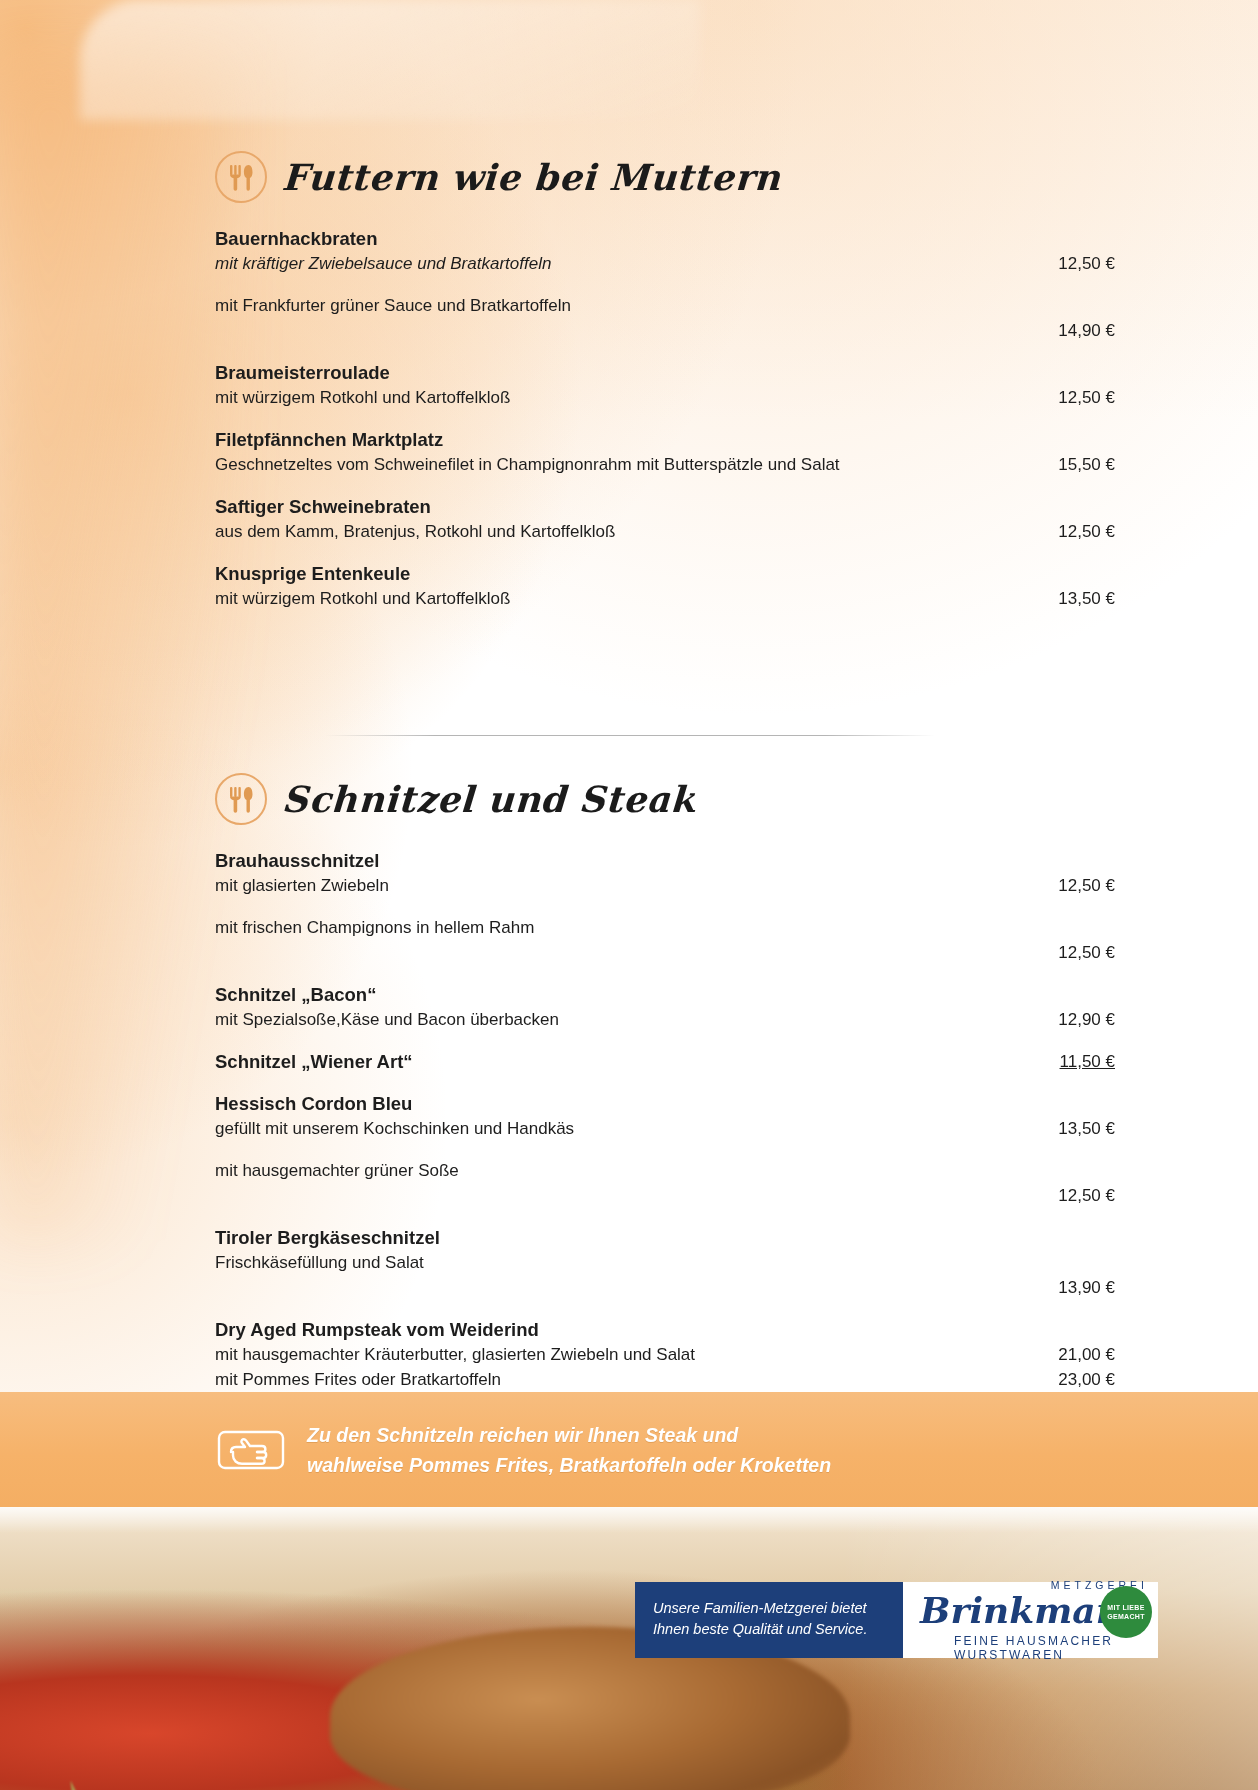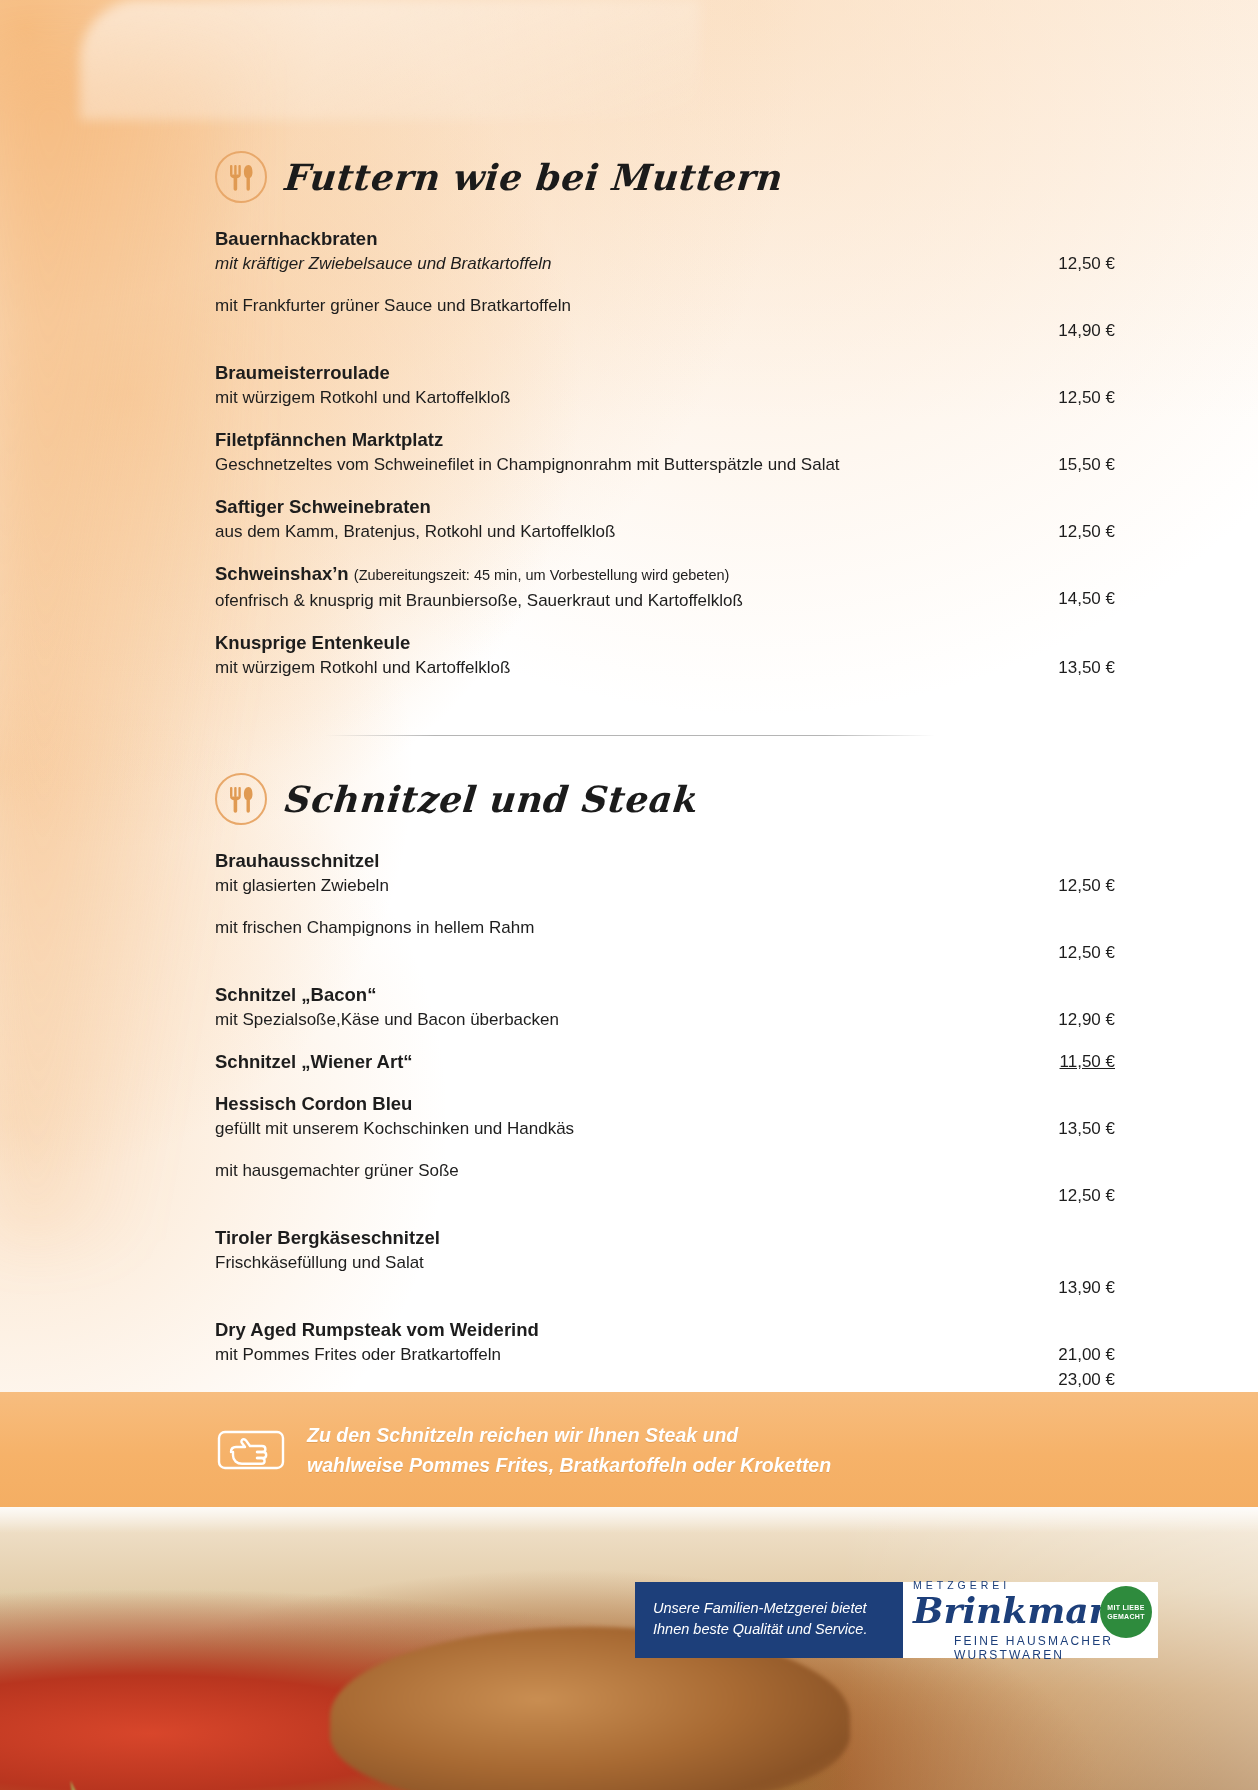--- a/index.html
+++ b/index.html
@@ -230,21 +230,21 @@
     padding: 16px 18px 16px 18px;
     width: 268px;
     box-sizing: border-box;
   }
   .brand-white {
     background: #ffffff;
     width: 255px;
     position: relative;
     display: flex;
     flex-direction: column;
-    align-items: flex-start;
+    align-items: flex-end;
     justify-content: center;
     box-sizing: border-box;
     padding: 6px 10px;
   }
   .brand-metzgerei {
     font-size: 10.5px;
     letter-spacing: 4px;
     color: #1d3f7a;
     text-transform: uppercase;
   }
@@ -357,32 +357,20 @@
     <div class="item">
       <div class="item-texts">
         <div class="item-name">Saftiger Schweinebraten</div>
         <div class="item-desc">aus dem Kamm, Bratenjus, Rotkohl und Kartoffelkloß</div>
       </div>
       <div class="item-prices">
         <span class="price-line">12,50 €</span>
       </div>
     </div>
 
-    <div class="item">
-      <div class="item-texts">
-        <div class="item-name">
-          <span>Schweinshax’n</span>
-          <span class="note">(Zubereitungszeit: 45 min, um Vorbestellung wird gebeten)</span>
-        </div>
-        <div class="item-desc">ofenfrisch &amp; knusprig mit Braunbiersoße, Sauerkraut und Kartoffelkloß</div>
-      </div>
-      <div class="item-prices">
-        <span class="price-line">14,50 €</span>
-      </div>
-    </div>
 
     <div class="item">
       <div class="item-texts">
         <div class="item-name">Knusprige Entenkeule</div>
         <div class="item-desc">mit würzigem Rotkohl und Kartoffelkloß</div>
       </div>
       <div class="item-prices">
         <span class="price-line">13,50 €</span>
       </div>
     </div>
@@ -469,20 +457,21 @@
         <div class="item-desc">Frischkäsefüllung und Salat</div>
       </div>
       <div class="item-prices" style="padding-top:50px;">
         <span class="price-line">13,90 €</span>
       </div>
     </div>
 
     <div class="item">
       <div class="item-texts">
         <div class="item-name">Dry Aged Rumpsteak vom Weiderind</div>
+        <div class="item-desc">mit hausgemachter Kräuterbutter, glasierten Zwiebeln und Salat</div>
         <div class="item-desc">mit Pommes Frites oder Bratkartoffeln</div>
       </div>
       <div class="item-prices">
         <span class="price-line">21,00 €</span>
         <span class="price-line">23,00 €</span>
       </div>
     </div>
   </div>
 </div>
 

